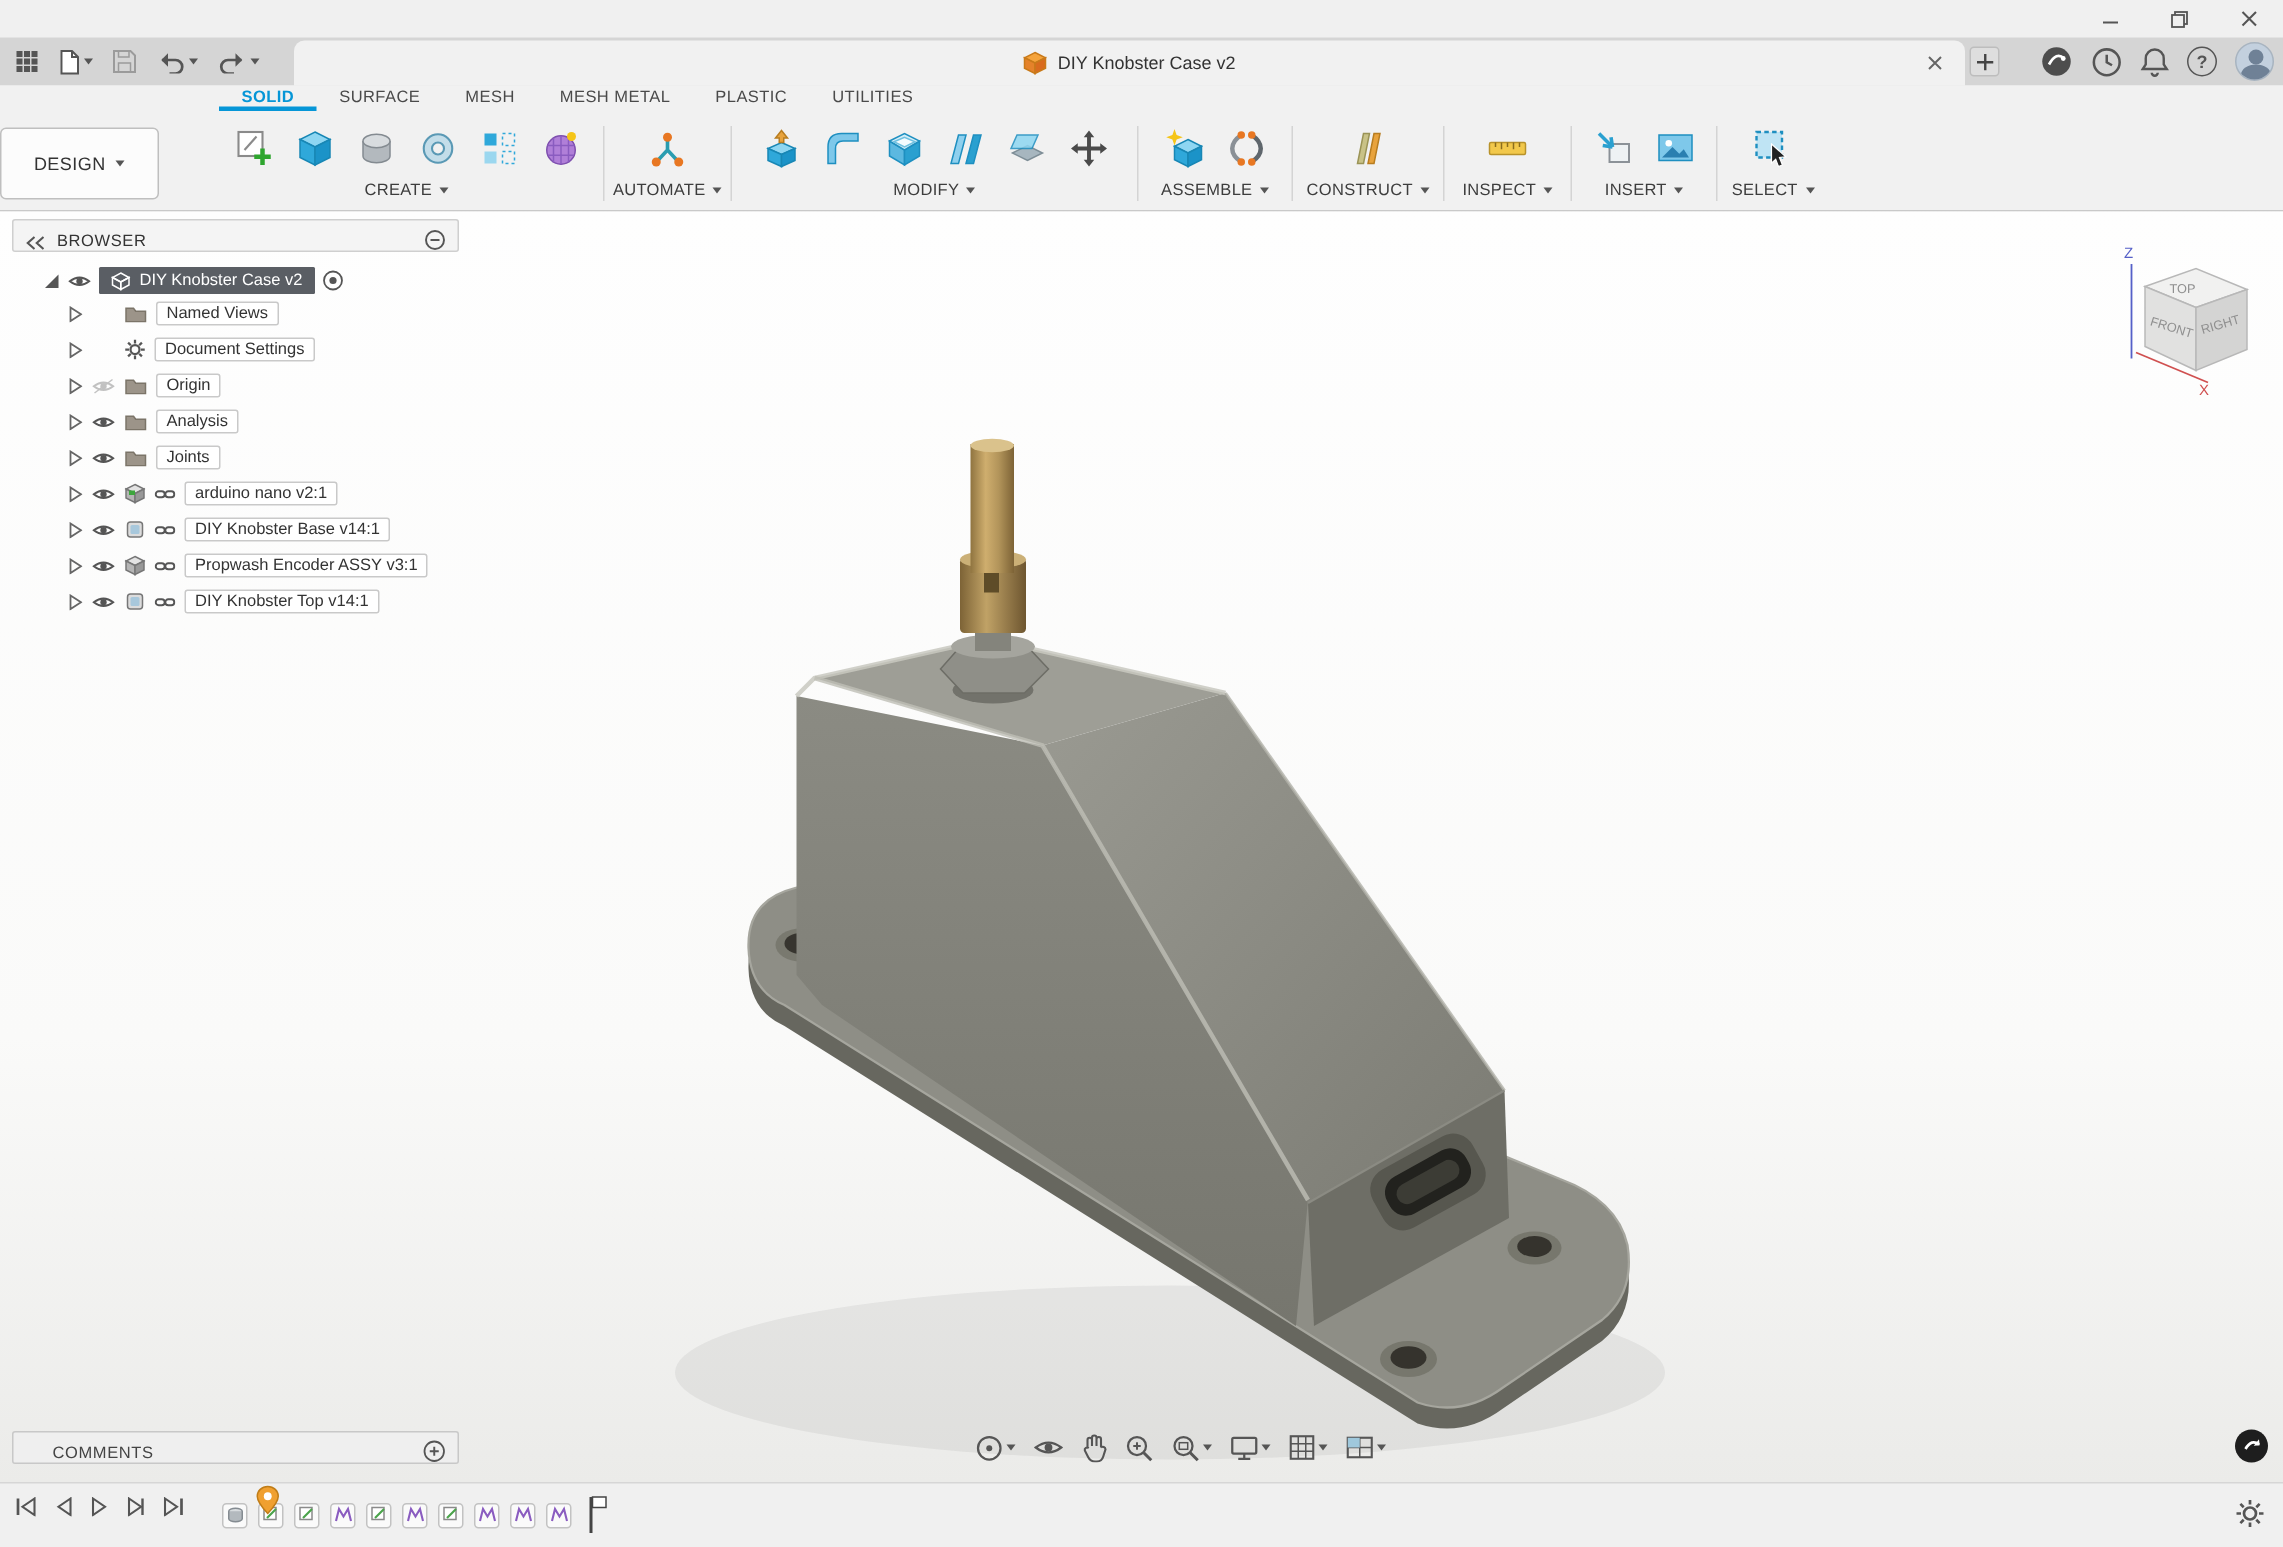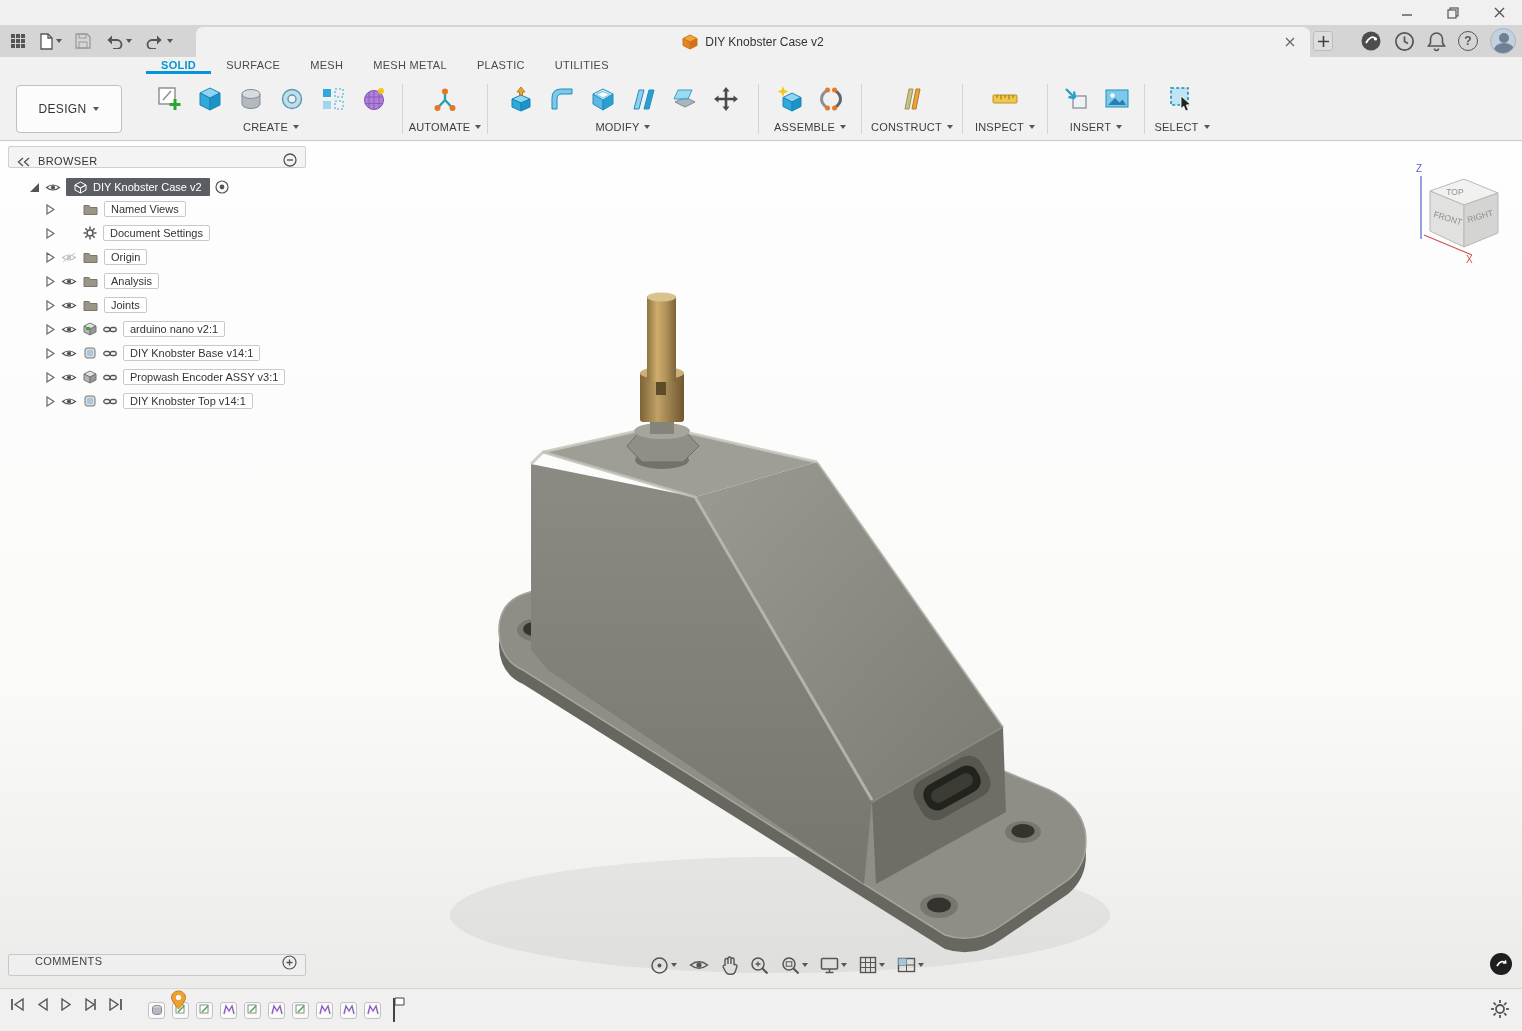--- a/index.html
+++ b/index.html
@@ -20,21 +20,21 @@
   .appbar-right{position:absolute;right:6px;top:0;height:32px;display:flex;align-items:center;gap:12px}
   .help-circle{width:20px;height:20px;border:1.6px solid #555;border-radius:50%;display:flex;align-items:center;justify-content:center;font-size:12px;font-weight:bold;color:#555}
   .avatar{width:26px;height:26px;border-radius:50%;background:#c3d0de;position:relative;overflow:hidden;border:1px solid #a8b4c0}
   .avatar::before{content:"";position:absolute;left:8px;top:4px;width:10px;height:10px;border-radius:50%;background:#6f8196}
   .avatar::after{content:"";position:absolute;left:3px;top:14px;width:20px;height:14px;border-radius:50%;background:#6f8196}
   
   .ribbon{height:84px;background:#f1f1f1;border-bottom:1px solid #c9c9c9;position:relative}
   .ribbon-tabs{height:21px;display:flex;align-items:flex-start;padding-left:146px}
   .rtab{padding:2px 15px 0;font-size:11px;color:#4a4a4a;letter-spacing:.3px;display:flex;align-items:center;border-bottom:3px solid transparent}
   .rtab.active{color:#0696d7;font-weight:bold;border-bottom-color:#0696d7}
-  .design-btn{position:absolute;left:16px;top:28px;width:106px;height:48px;border:1px solid #bfbfbf;border-radius:4px;background:#fcfcfc;display:flex;align-items:center;justify-content:center;gap:7px;font-size:12px;color:#333;letter-spacing:.3px}
+  .design-btn{position:absolute;left:0;top:28px;width:106px;height:48px;border:1px solid #bfbfbf;border-radius:4px;background:#fcfcfc;display:flex;align-items:center;justify-content:center;gap:7px;font-size:12px;color:#333;letter-spacing:.3px}
   .tool-row{position:absolute;left:140px;top:21px;bottom:0;display:flex;align-items:stretch}
   .tgroup{display:flex;flex-direction:column;align-items:center;padding-top:1px}
   .g-create{width:262px}.g-automate{width:84px}.g-modify{width:270px}.g-assemble{width:102px}
   .g-construct{width:100px}.g-inspect{width:84px}.g-insert{width:96px}.g-select{width:74px}
   .tg-icons{display:flex;align-items:center;gap:9px;height:38px;margin-top:1px}
   .tico{width:32px;height:32px;display:flex;align-items:center;justify-content:center;border-radius:3px}
   .tg-label{font-size:11px;color:#3d3d3d;display:flex;align-items:center;gap:5px;margin-top:3px;letter-spacing:.2px}
   .vsep{width:1px;background:#d4d4d4;margin:6px 0}
   .caret{width:0;height:0;border-left:3.5px solid transparent;border-right:3.5px solid transparent;border-top:4px solid #555}
   
@@ -46,21 +46,21 @@
   .browser-title{font-size:11px;color:#333;letter-spacing:.4px;flex:1}
   .root-row{height:20px;margin-top:9px;display:flex;align-items:center;gap:5px;padding-left:20px}
   .root-bar{height:18px;background:#5a5e64;display:flex;align-items:center;gap:6px;padding:0 8px;border-radius:1px}
   .root-label{font-size:11px;color:#fff}
   .tree-row{height:24px;display:flex;align-items:center;gap:6px;padding-left:38px}
   .tlabel{font-size:11px;color:#333;background:#fff;border:1px solid #c9c9c9;border-radius:2px;padding:1px 6px;white-space:nowrap}
   .dim{opacity:.35}
   
   .viewcube{position:absolute;left:1400px;top:18px;width:115px;height:115px}
   
-  .comments-bar{position:absolute;left:8px;top:813px;width:298px;height:22px;background:#efefef;border:1px solid #c8c8c8;border-radius:2px;display:flex;align-items:flex-start;padding:0 8px}
+  .comments-bar{position:absolute;left:8px;top:813px;width:298px;height:22px;background:#efefef;border:1px solid #c8c8c8;border-radius:2px;display:flex;align-items:flex-end;padding:0 8px}
   .comments-label{font-size:11px;color:#444;letter-spacing:.4px;margin-left:18px;flex:1}
   .navbar{position:absolute;left:648px;top:812px;height:24px;display:flex;align-items:center;gap:8px}
   .nav-item{display:flex;align-items:center;gap:2px;padding:2px;border-radius:2px}
   .assistant{position:absolute;left:1490px;top:812px;width:22px;height:22px;border-radius:50%;background:#1e1e1e;display:flex;align-items:center;justify-content:center}
   
   .timeline{height:43px;background:#f0f0f0;border-top:1px solid #d6d6d6;position:relative}
   .tl-playback{position:absolute;left:10px;top:9px;display:flex;align-items:center;gap:13px}
   .tl-strip{position:absolute;left:148px;top:7px;display:flex;align-items:center;gap:7px}
   .tl-ico{width:17px;height:17px;border:1px solid #c2c2c2;border-radius:3px;background:#fafafa;display:flex;align-items:center;justify-content:center}
   .tl-pin{position:absolute;left:22px;top:-6px}

